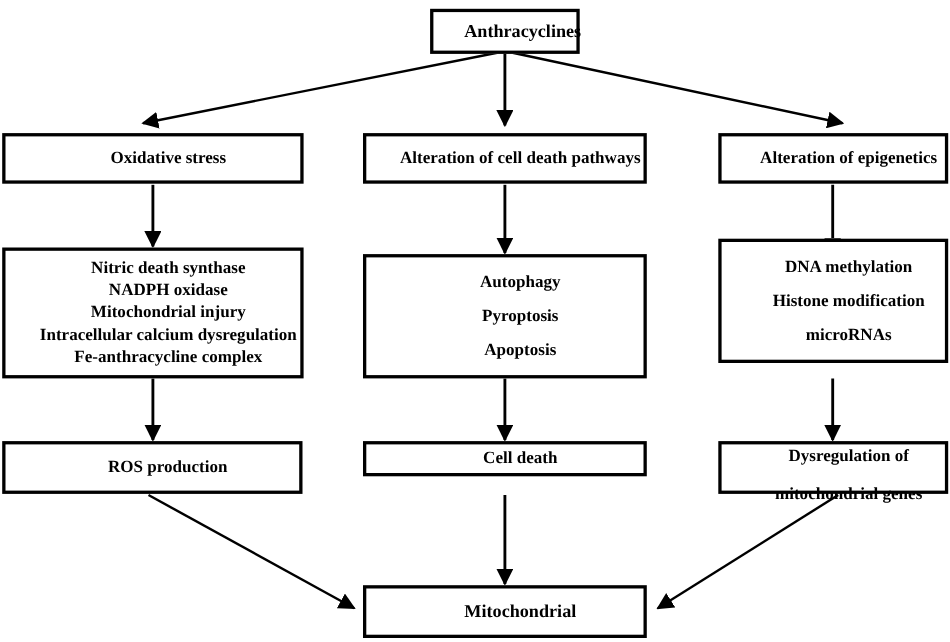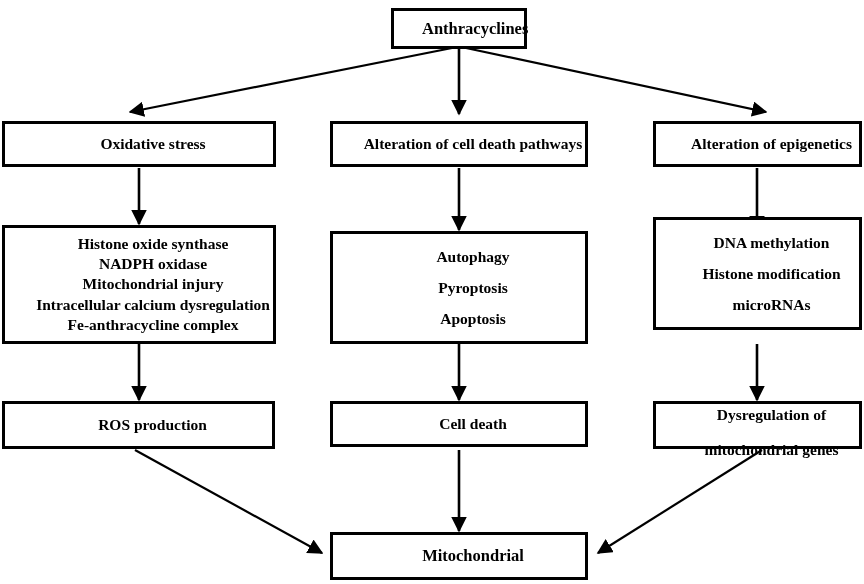--- a/index.html
+++ b/index.html
@@ -119,21 +119,21 @@
 
   <div class="node fs15" style="left:2px; top:121px; width:274px; height:46px;">
     <span class="line">Oxidative stress</span>
   </div>
 
   <div class="node fs15" style="left:653px; top:121px; width:209px; height:46px;">
     <span class="line">Alteration of epigenetics</span>
   </div>
 
   <div class="node fs15 tight" style="left:2px; top:225px; width:274px; height:119px;">
-    <span class="line">Histone oxide synthase</span>
+    <span class="line">Nitric death synthase</span>
     <span class="line">NADPH oxidase</span>
     <span class="line">Mitochondrial injury</span>
     <span class="line">Intracellular calcium dysregulation</span>
     <span class="line">Fe-anthracycline complex</span>
   </div>
 
   <div class="node fs15 spaced" style="left:330px; top:231px; width:258px; height:113px;">
     <span class="line">Autophagy</span>
     <span class="line">Pyroptosis</span>
     <span class="line">Apoptosis</span>
@@ -142,21 +142,21 @@
   <div class="node fs15 spaced" style="left:653px; top:217px; width:209px; height:113px;">
     <span class="line">DNA methylation</span>
     <span class="line">Histone modification</span>
     <span class="line">microRNAs</span>
   </div>
 
   <div class="node fs15" style="left:2px; top:401px; width:273px; height:48px;">
     <span class="line">ROS production</span>
   </div>
 
-  <div class="node fs15" style="left:330px; top:401px; width:258px; height:46px;align-items:flex-end;">
+  <div class="node fs15" style="left:330px; top:401px; width:258px; height:32px;align-items:flex-end;">
     <span class="line">Cell death</span>
   </div>
 
   <div class="node fs15 twoline" style="left:653px; top:401px; width:209px; height:48px;">
     <span class="line">Dysregulation of</span>
     <span class="line">mitochondrial genes</span>
   </div>
 
   <div class="node fs16" style="left:330px; top:532px; width:258px; height:48px;">
     <span class="line">Mitochondrial</span>

